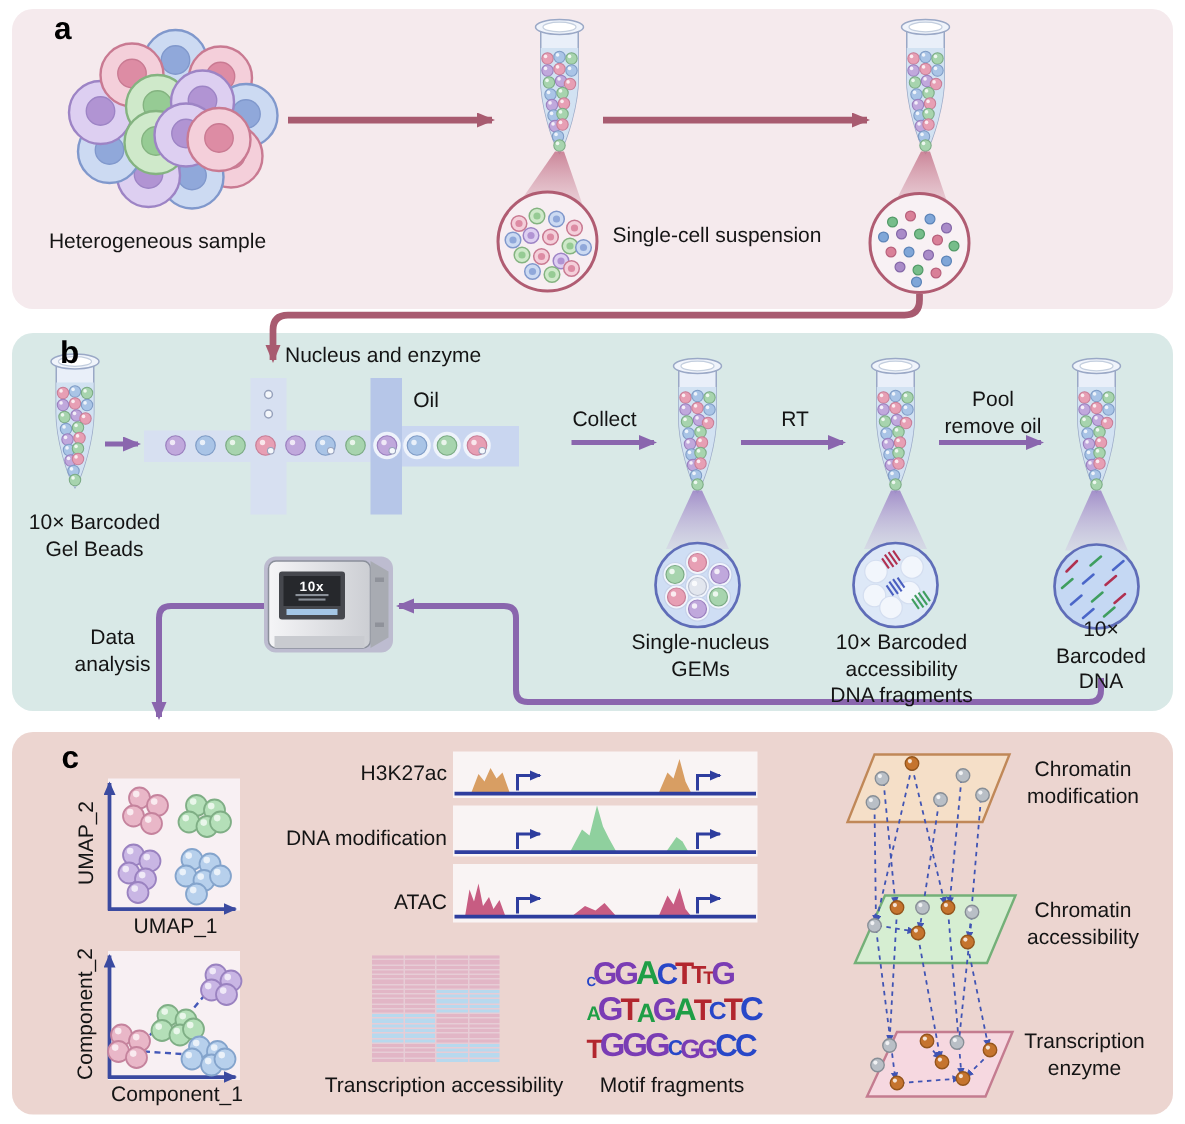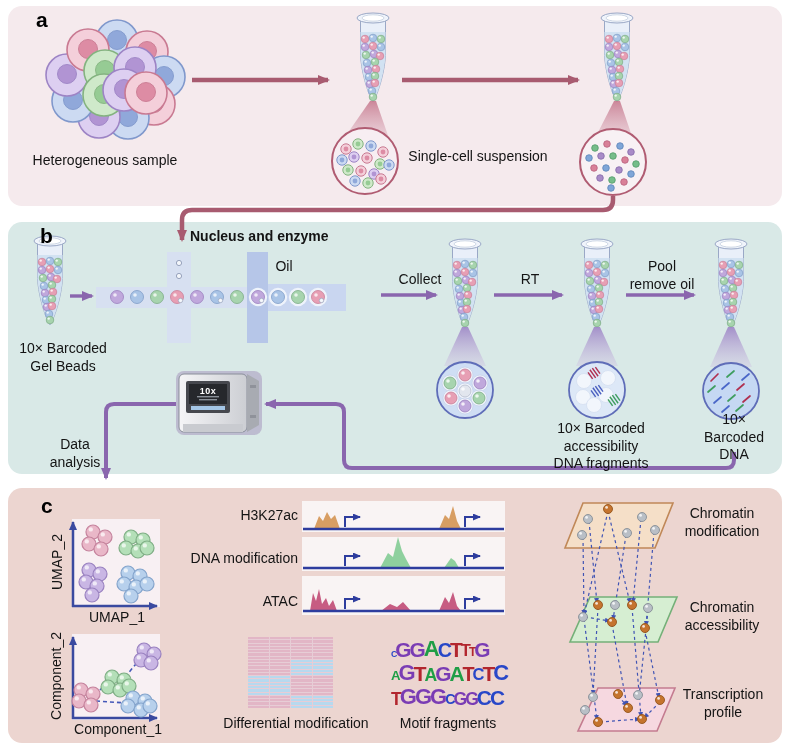--- a/index.html
+++ b/index.html
@@ -1,21 +1,21 @@
 <!DOCTYPE html>
 <html><head>
 <meta charset="utf-8">
 <style>
   html,body{margin:0;padding:0;background:#fff;}
   #fig{position:relative;width:790px;height:749px;background:#fff;overflow:hidden;
        font-family:"Liberation Sans",sans-serif;}
   svg.art{position:absolute;left:0;top:0;}
   .lbl{position:absolute;transform:translate(-50%,-50%);white-space:pre-line;text-align:center;
        font-size:14px;line-height:1.25;color:#141414;}
-  .lbl.left{transform:translate(0,-50%);text-align:left;font-weight:bold;}
+  .lbl.left{transform:translate(0,-50%);text-align:left;}
   .lbl.right{transform:translate(-100%,-50%);text-align:right;}
   .lbl.rot{transform:translate(-50%,-50%) rotate(-90deg);}
   .panel-letter{position:absolute;font-size:21px;font-weight:bold;color:#000;}
   .screen-label{position:absolute;transform:translate(-50%,-50%);color:#fff;font-weight:bold;
        font-size:9px;letter-spacing:.5px;}
   #heatmap{position:absolute;left:248px;top:637px;width:85px;height:71px;display:flex;
        flex-direction:column;gap:1px;background:#e7cdd6;}
   .hm-row{display:flex;flex:1;gap:1px;}
   .hm-cell{flex:1;}
   #motif{position:absolute;left:391px;top:634px;width:124px;}
@@ -749,49 +749,51 @@
 
 <div class="panel-letter" style="left:36px;top:8px">a</div>
 <div class="lbl" style="left:478px;top:157px">Single-cell suspension</div>
 <div class="lbl" style="left:105px;top:161px">Heterogeneous sample</div>
 
 <div class="panel-letter" style="left:40px;top:224px">b</div>
 <div class="lbl left" style="left:190px;top:237px">Nucleus and enzyme</div>
 <div class="lbl" style="left:284px;top:267px">Oil</div>
 <div class="lbl" style="left:63px;top:357px">10× Barcoded
 Gel Beads</div>
-<div class="lbl" style="left:420px;top:280px">Collect</div>
+<div class="lbl" style="left:403px;top:280px">Collect</div>
 <div class="lbl" style="left:530px;top:280px">RT</div>
 <div class="lbl" style="left:662px;top:275px">Pool
 remove oil</div>
+<div class="lbl" style="left:467px;top:437px">Single-nucleus
+GEMs</div>
 <div class="lbl" style="left:601px;top:446px">10× Barcoded
 accessibility
 DNA fragments</div>
 <div class="lbl" style="left:734px;top:437px">10× Barcoded
 DNA</div>
 <div class="screen-label" style="left:208px;top:391px">10x</div>
-<div class="lbl" style="left:75px;top:453px">Data
+<div class="lbl" style="left:75px;top:434px">Data
 analysis</div>
 
 <div class="panel-letter" style="left:41px;top:494px">c</div>
 <div class="lbl rot" style="left:58px;top:562px">UMAP_2</div>
 <div class="lbl" style="left:117px;top:618px">UMAP_1</div>
 <div class="lbl rot" style="left:57px;top:676px">Component_2</div>
 <div class="lbl" style="left:118px;top:730px">Component_1</div>
 <div class="lbl right" style="left:298px;top:516px">H3K27ac</div>
 <div class="lbl right" style="left:298px;top:559px">DNA modification</div>
 <div class="lbl right" style="left:298px;top:602px">ATAC</div>
-<div class="lbl" style="left:296px;top:724px">Differential modification</div>
+<div class="lbl" style="left:296px;top:724px">Transcription accessibility</div>
 <div class="lbl" style="left:448px;top:724px">Motif fragments</div>
 <div class="lbl" style="left:722px;top:522px">Chromatin
 modification</div>
 <div class="lbl" style="left:722px;top:616px">Chromatin
 accessibility</div>
 <div class="lbl" style="left:723px;top:703px">Transcription
-profile</div>
+enzyme</div>
 
 <div id="heatmap">
       <div class="hm-row">
         <div class="hm-cell" style="background: rgb(226, 182, 198);"></div>
         <div class="hm-cell" style="background: rgb(226, 182, 198);"></div>
         <div class="hm-cell" style="background: rgb(226, 182, 198);"></div>
         <div class="hm-cell" style="background: rgb(226, 182, 198);"></div>
       </div>
       <div class="hm-row">
         <div class="hm-cell" style="background: rgb(226, 182, 198);"></div>

